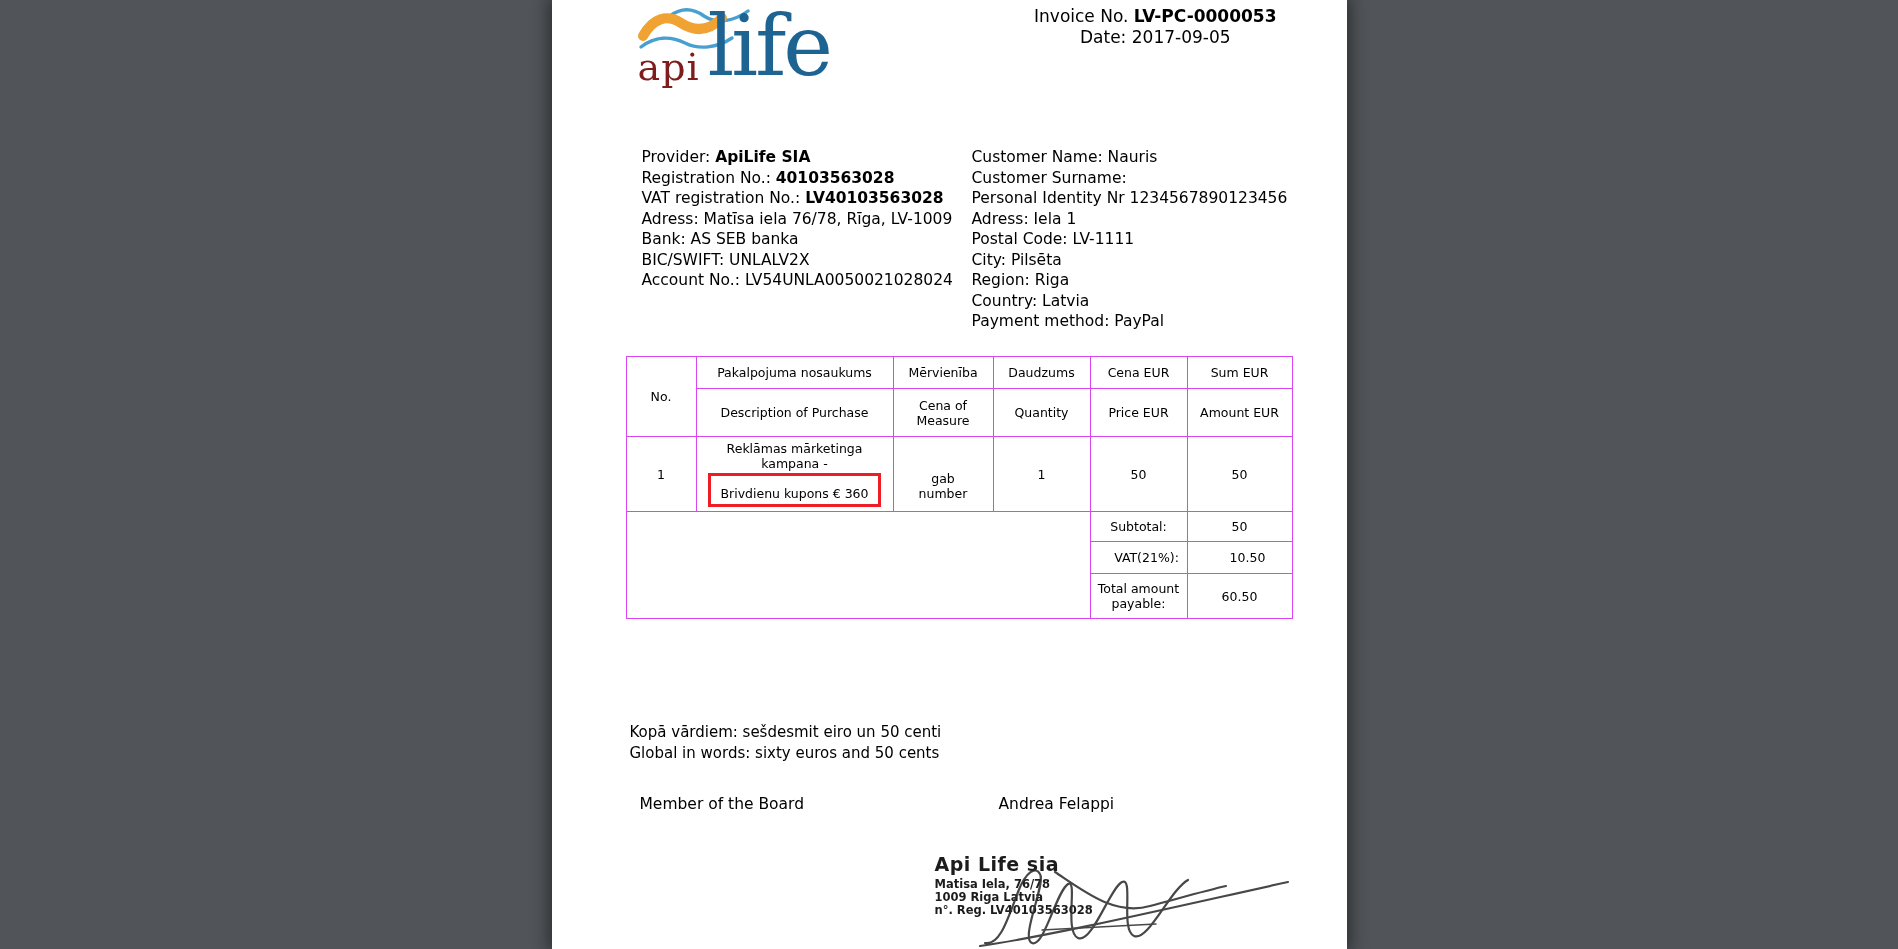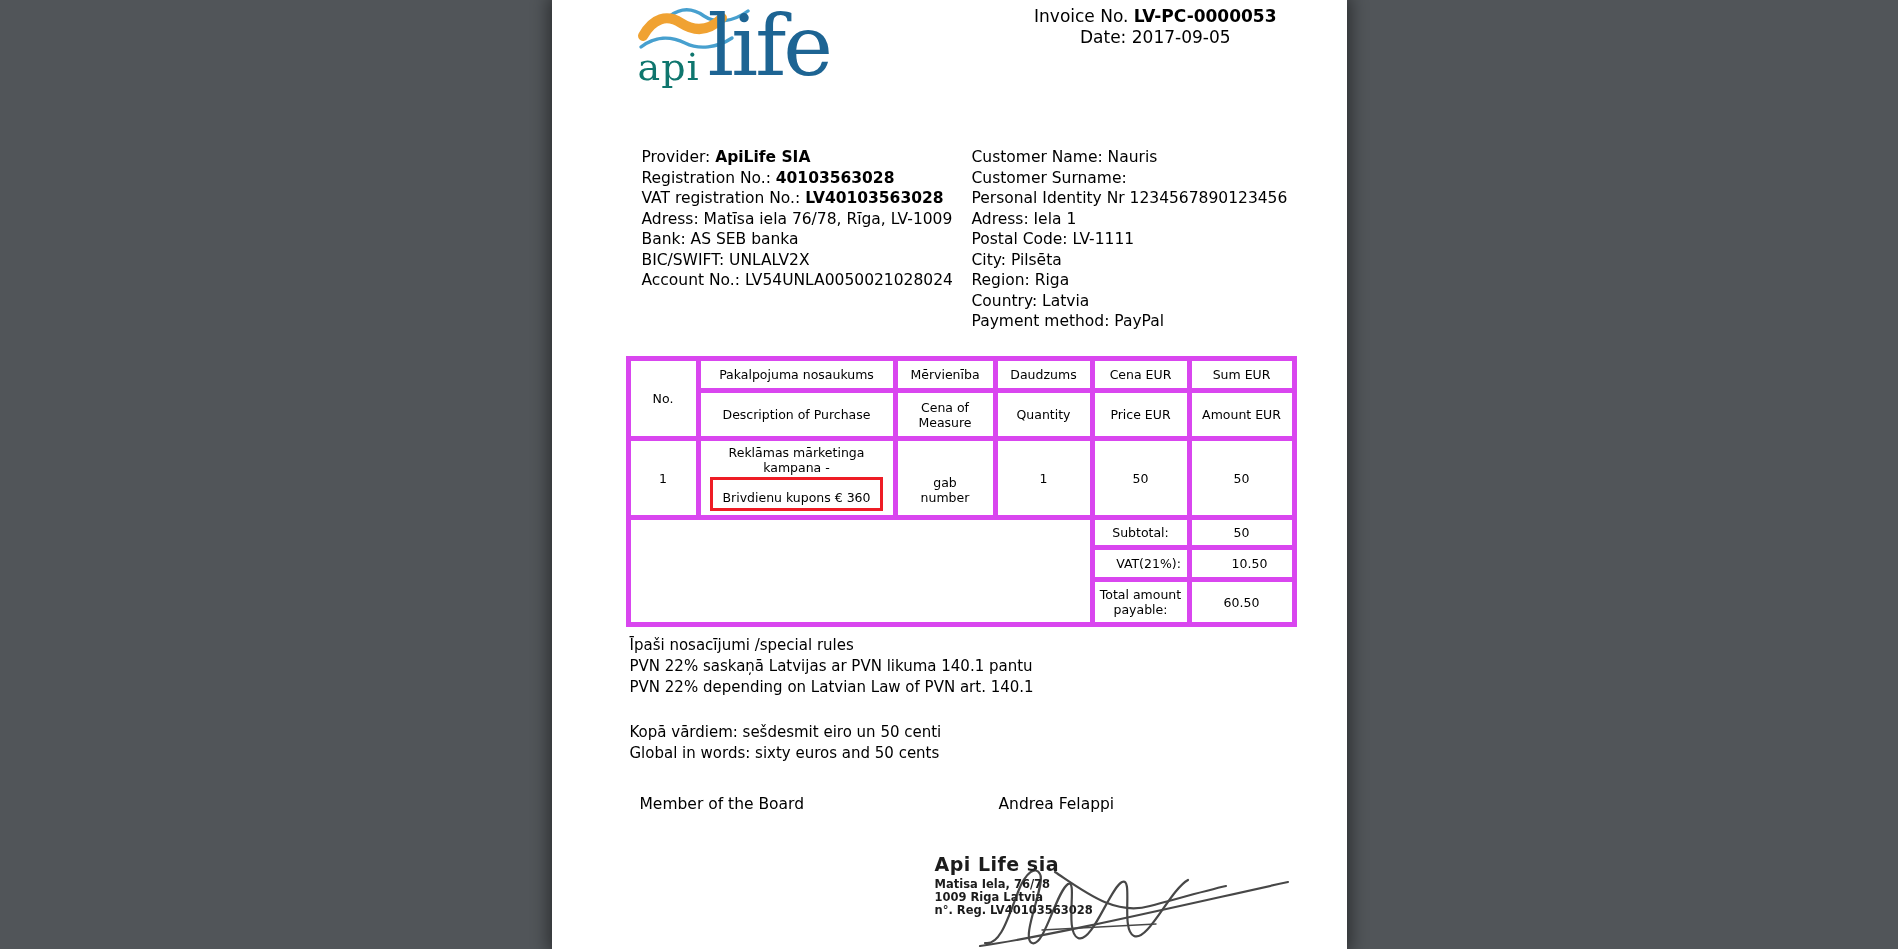--- a/index.html
+++ b/index.html
@@ -15,42 +15,42 @@
     margin:0 auto;
     background:#ffffff;
     box-shadow:0 0 16px 4px rgba(0,0,0,.45);
   }
   
   .logo { position:absolute; left:84px; top:4px; width:270px; height:92px; }
   .logo .waves { position:absolute; left:0; top:2px; }
   .logo .api {
     position:absolute; left:2px; top:44px;
     font-family:"DejaVu Serif","Liberation Serif",serif;
-    font-size:38px; line-height:1; color:#0f766e; letter-spacing:1px;
+    font-size:38px; line-height:1; color:#7f1d1d; letter-spacing:1px;
   }
   .logo .life {
     position:absolute; left:72px; top:0px;
     font-family:"DejaVu Serif","Liberation Serif",serif;
     font-size:84px; line-height:1; color:#1d6493; letter-spacing:-3px;
   }
   
   .inv-head { position:absolute; right:70px; top:6px; text-align:center; font-size:17px; line-height:21px; }
   .inv-head b { font-weight:bold; }
   
   .party { position:absolute; top:147px; font-size:15.5px; line-height:20.5px; }
   .provider { left:90px; }
   .customer { left:420px; }
   .party b { font-weight:bold; }
   
   table.inv {
     position:absolute; left:74px; top:356px;
     border-collapse:collapse; table-layout:fixed;
     font-size:12.5px; line-height:15px;
   }
-  table.inv td { border:5px solid #d946ef; text-align:center; vertical-align:middle; padding:2px 4px; }
+  table.inv td { border:1px solid #d946ef; text-align:center; vertical-align:middle; padding:2px 4px; }
   tr.h1 td { height:32px; }
   tr.h2 td { height:48px; }
   tr.item td { height:72px; }
   td.desc { vertical-align:top; padding-top:6px; }
   td.unit { padding:0; }
   .unit-inner { display:flex; flex-direction:column; justify-content:flex-end; height:70px; padding:9px 0 8px; }
   .hl-box {
     display:inline-block;
     border:3px solid #ee1c25;
     padding:10px 9px 3px;
@@ -165,25 +165,20 @@
       <td class="tot-label">VAT(21%):</td>
       <td>10.50</td>
     </tr>
     <tr class="tot3">
       <td class="tot-label">Total amount payable:</td>
       <td>60.50</td>
     </tr>
   </tbody>
     </table>
 
-  <div class="notes">
-    <div>Īpaši nosacījumi /special rules</div>
-    <div>PVN 22% saskaņā Latvijas ar PVN likuma 140.1 pantu</div>
-    <div>PVN 22% depending on Latvian Law of PVN art. 140.1</div>
-  </div>
 
   <div class="words">
     <div>Kopā vārdiem: sešdesmit eiro un 50 centi</div>
     <div>Global in words: sixty euros and 50 cents</div>
   </div>
 
   <div class="sig-left">Member of the Board</div>
   <div class="sig-right">Andrea Felappi</div>
 
   <div class="stamp">

